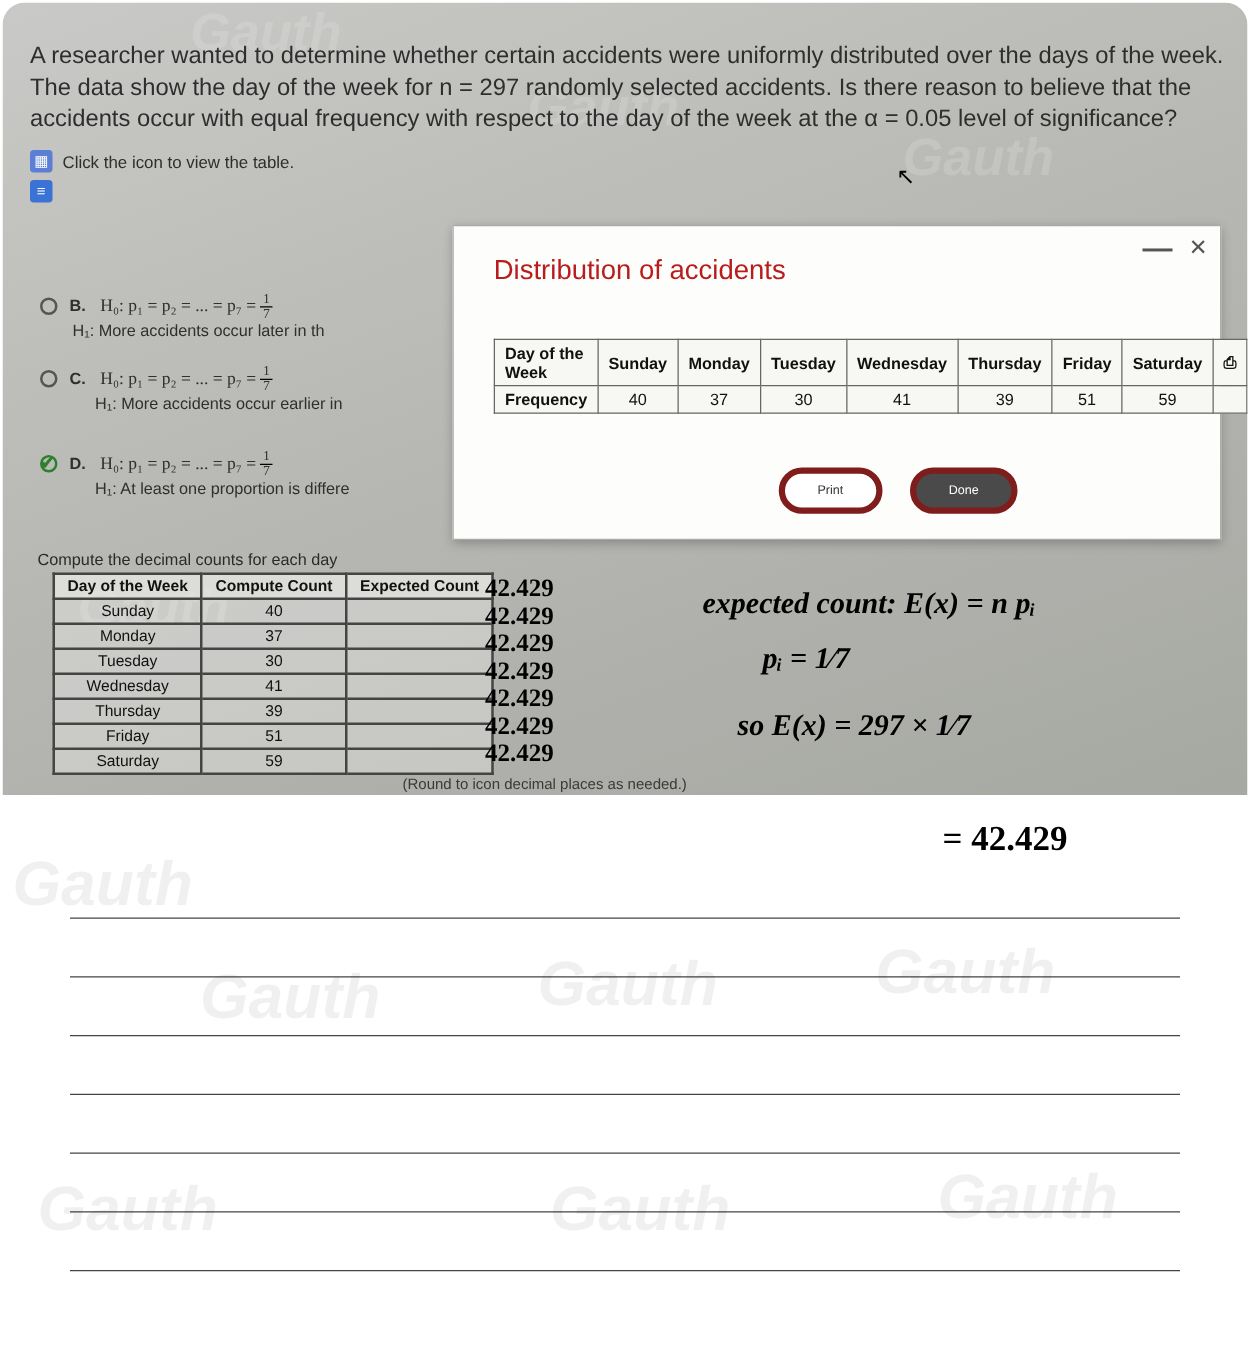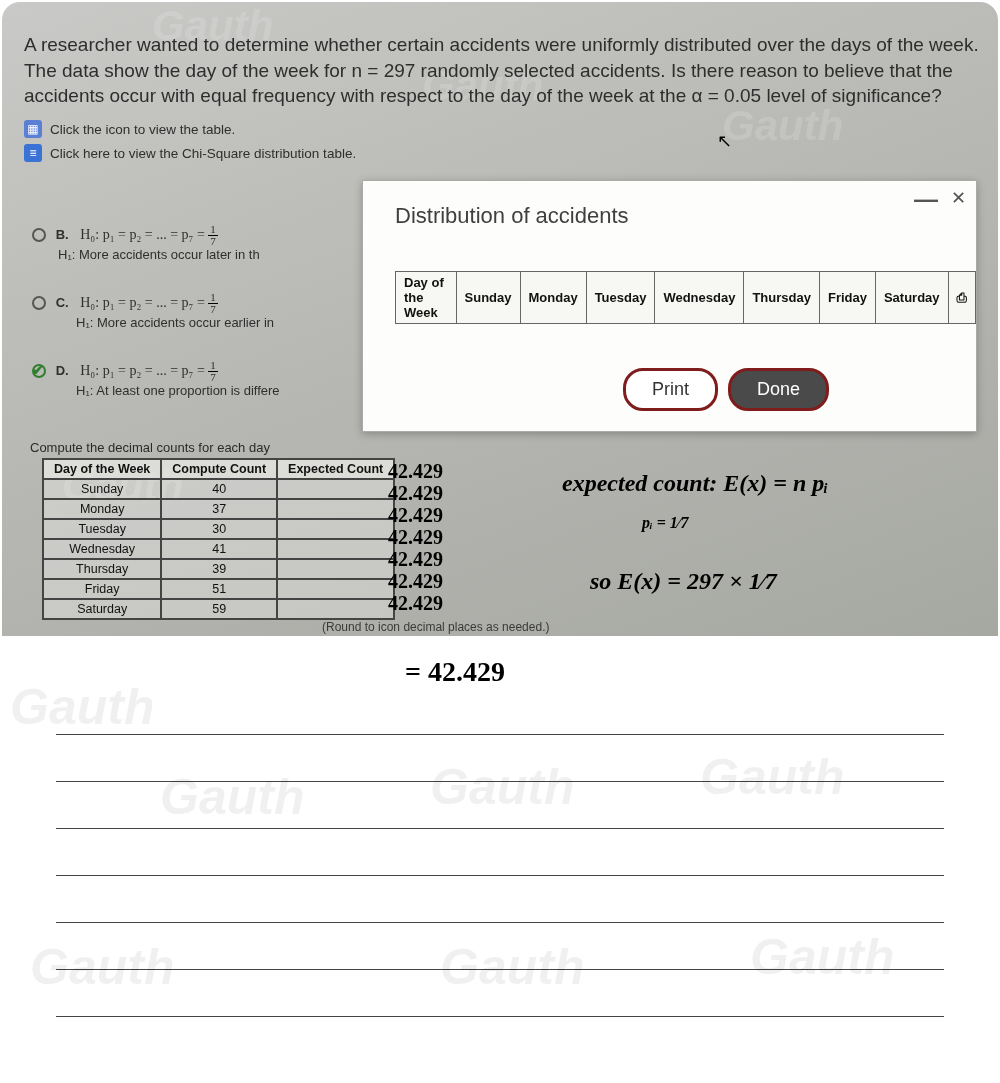--- a/index.html
+++ b/index.html
@@ -88,42 +88,42 @@
     font-size:18px; color:#555;
   }
   .popup .minus {
     position:absolute; right:38px; top:4px;
     font-size:24px; color:#555; font-weight:bold;
   }
   .popup h2 {
     margin:22px 0 0 32px;
     font-weight:400;
     font-size:22px;
-    color:#404040;
+    color:#b91c1c;
     font-family: Arial, sans-serif;
   }
   .accidents-table {
     position:absolute; left:32px; top:90px;
     border-collapse:collapse;
     font-size:13px;
     color:#111;
   }
   .accidents-table th, .accidents-table td {
     border:1px solid #666;
     padding:3px 8px;
     text-align:center;
     background:#f7f7f3;
   }
   .accidents-table th:first-child, .accidents-table td:first-child { text-align:left; font-weight:600; }
   .popup .btn {
     position:absolute; bottom:20px;
     border-radius:20px;
     padding:8px 26px;
-    font-size:18px;
-    border:3px solid #7f1d1d;
+    font-size:10px;
+    border:5px solid #7f1d1d;
   }
   .btn-print { left:260px; background:#fff; color:#333; }
   .btn-done  { left:365px; background:#4a4a4a; color:#fff; border:none; }
   .compute-label{
     position:absolute; left:28px; top:438px;
     font-size:13px; color:#2a2a2a;
   }
   .counts-table{
     position:absolute; left:40px; top:456px;
     border-collapse:collapse;
@@ -142,28 +142,28 @@
     font-size:12px; color:#3a3a3a;
   }
   .hand{
     position:absolute;
     font-family: "Comic Sans MS","Segoe Script",cursive;
     color:#000;
     font-weight:600;
   }
   .hand-col{ left:386px; top:458px; font-size:20px; line-height:22px; }
   .hand-note{ left:560px; top:468px; font-size:24px; font-style:italic; }
-  .hand-pi{ left:640px; top:512px; font-size:16px; font-style:italic; }
+  .hand-pi{ left:608px; top:512px; font-size:24px; font-style:italic; }
   .hand-so{ left:588px; top:566px; font-size:24px; font-style:italic; }
 
   .paper-area{
     width:1000px; padding:18px 56px 40px;
   }
   .hand-eq{
-    text-align:center;
+    text-align:right;
     padding-right:90px;
     font-family:"Comic Sans MS","Segoe Script",cursive;
     font-size:28px; font-weight:600;
     margin-bottom:4px;
   }
   .rule{
     border:none; border-top:1.5px solid #444;
     margin:46px 0 0;
   }
   .wm-lower{
@@ -187,26 +187,25 @@
   <span class="watermark" style="left:850px;top:350px">Gauth</span>
 
   <div class="problem-text">A researcher wanted to determine whether certain accidents were uniformly distributed over the days of the week. The data show the day of the week for n = 297 randomly selected accidents. Is there reason to believe that the accidents occur with equal frequency with respect to the day of the week at the α = 0.05 level of significance?</div>
 
   <div class="link-row" style="top:118px">
     <span class="ico ico-grid">▦</span>
     <span>Click the icon to view the table.</span>
   </div>
   <div class="link-row" style="top:142px">
     <span class="ico ico-doc">≡</span>
-    <span>Click here to view the Chi-Square distribution table.</span>
   </div>
 
   <span class="cursor-arrow" style="left:715px;top:128px">↖</span>
 
-  <div class="option" style="top:222px">
+  <div class="option" style="top:232px">
     <span class="radio"></span>
     <span class="letter">B.</span>
     <span class="math">
       <span>H₀: p₁ = p₂ = ... = p₇ =</span>
       <span class="frac"><span class="n">1</span><span class="d">7</span></span>
     </span>
     <div style="margin-left:26px">H₁: More accidents occur later in th</div>
   </div>
 
   <div class="option" style="top:290px">
@@ -239,20 +238,31 @@
         <th>Day of the Week</th>
         <th>Sunday</th>
         <th>Monday</th>
         <th>Tuesday</th>
         <th>Wednesday</th>
         <th>Thursday</th>
         <th>Friday</th>
         <th>Saturday</th>
         <th>⎙</th>
       </tr>
+      <tr>
+        <td>Frequency</td>
+        <td>40</td>
+        <td>37</td>
+        <td>30</td>
+        <td>41</td>
+        <td>39</td>
+        <td>51</td>
+        <td>59</td>
+        <td></td>
+      </tr>
     </tbody>
       </table>
     <button class="btn btn-print">Print</button>
     <button class="btn btn-done">Done</button>
   </div>
 
   <div class="compute-label">Compute the decimal counts for each day</div>
   <table class="counts-table">
     <tbody>
         <tr>

